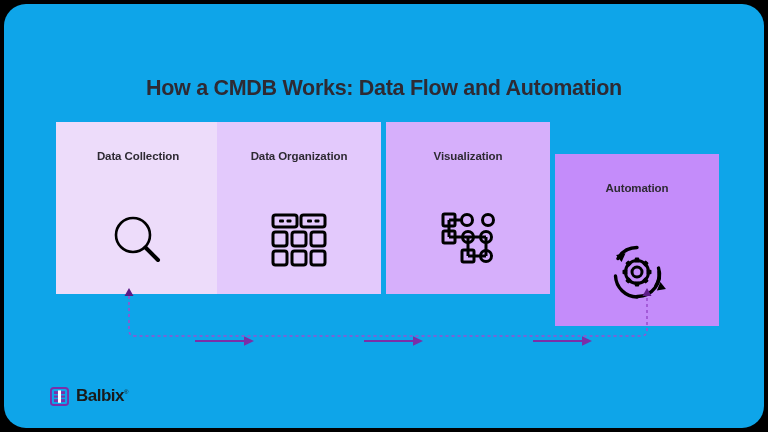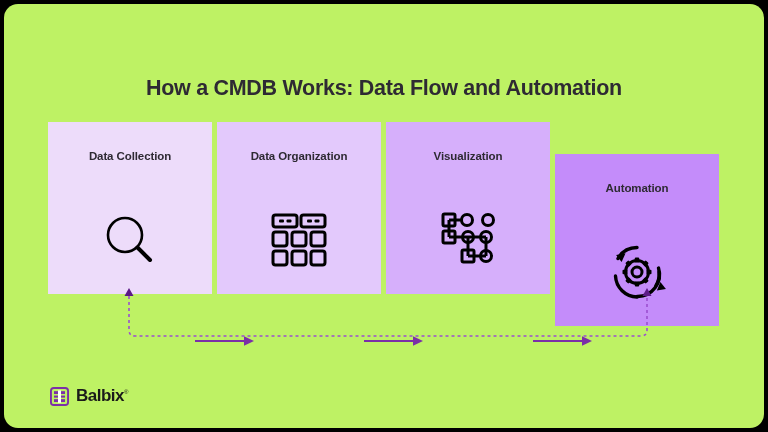--- a/index.html
+++ b/index.html
@@ -6,22 +6,22 @@
   html,body { width:768px; height:432px; }
   body {
     background:#000000;
     font-family:"Liberation Sans", sans-serif;
     overflow:hidden;
   }
   .frame {
     position:absolute;
     left:4px; top:4px;
     width:760px; height:424px;
-    background:#bef264;
-    border-radius:14px;
+    background:#0ea5e9;
+    border-radius:22px;
   }
   .title {
     position:absolute;
     left:0; top:72px;
     width:760px;
     text-align:center;
     font-size:21.5px;
     font-weight:bold;
     letter-spacing:-0.3px;
     color:#2e2a33;
@@ -31,21 +31,21 @@
     position:absolute;
     left:44px; top:118px;
     width:672px; height:172px;
   }
   .card {
     position:absolute;
     top:0;
     width:164px;
     height:172px;
   }
-  .card-0 { left:0px;   background:#eddcfa; }
+  .card-0 { left:8px;   background:#eddcfa; }
   .card-1 { left:169px; background:#e3c9fc; }
   .card-2 { left:338px; background:#d6affb; }
   .card-3 { left:507px; background:#c48cfa;margin-top:32px; }
   .card-label {
     position:absolute;
     top:28px; left:0;
     width:100%;
     text-align:center;
     font-size:11.5px;
     font-weight:bold;

